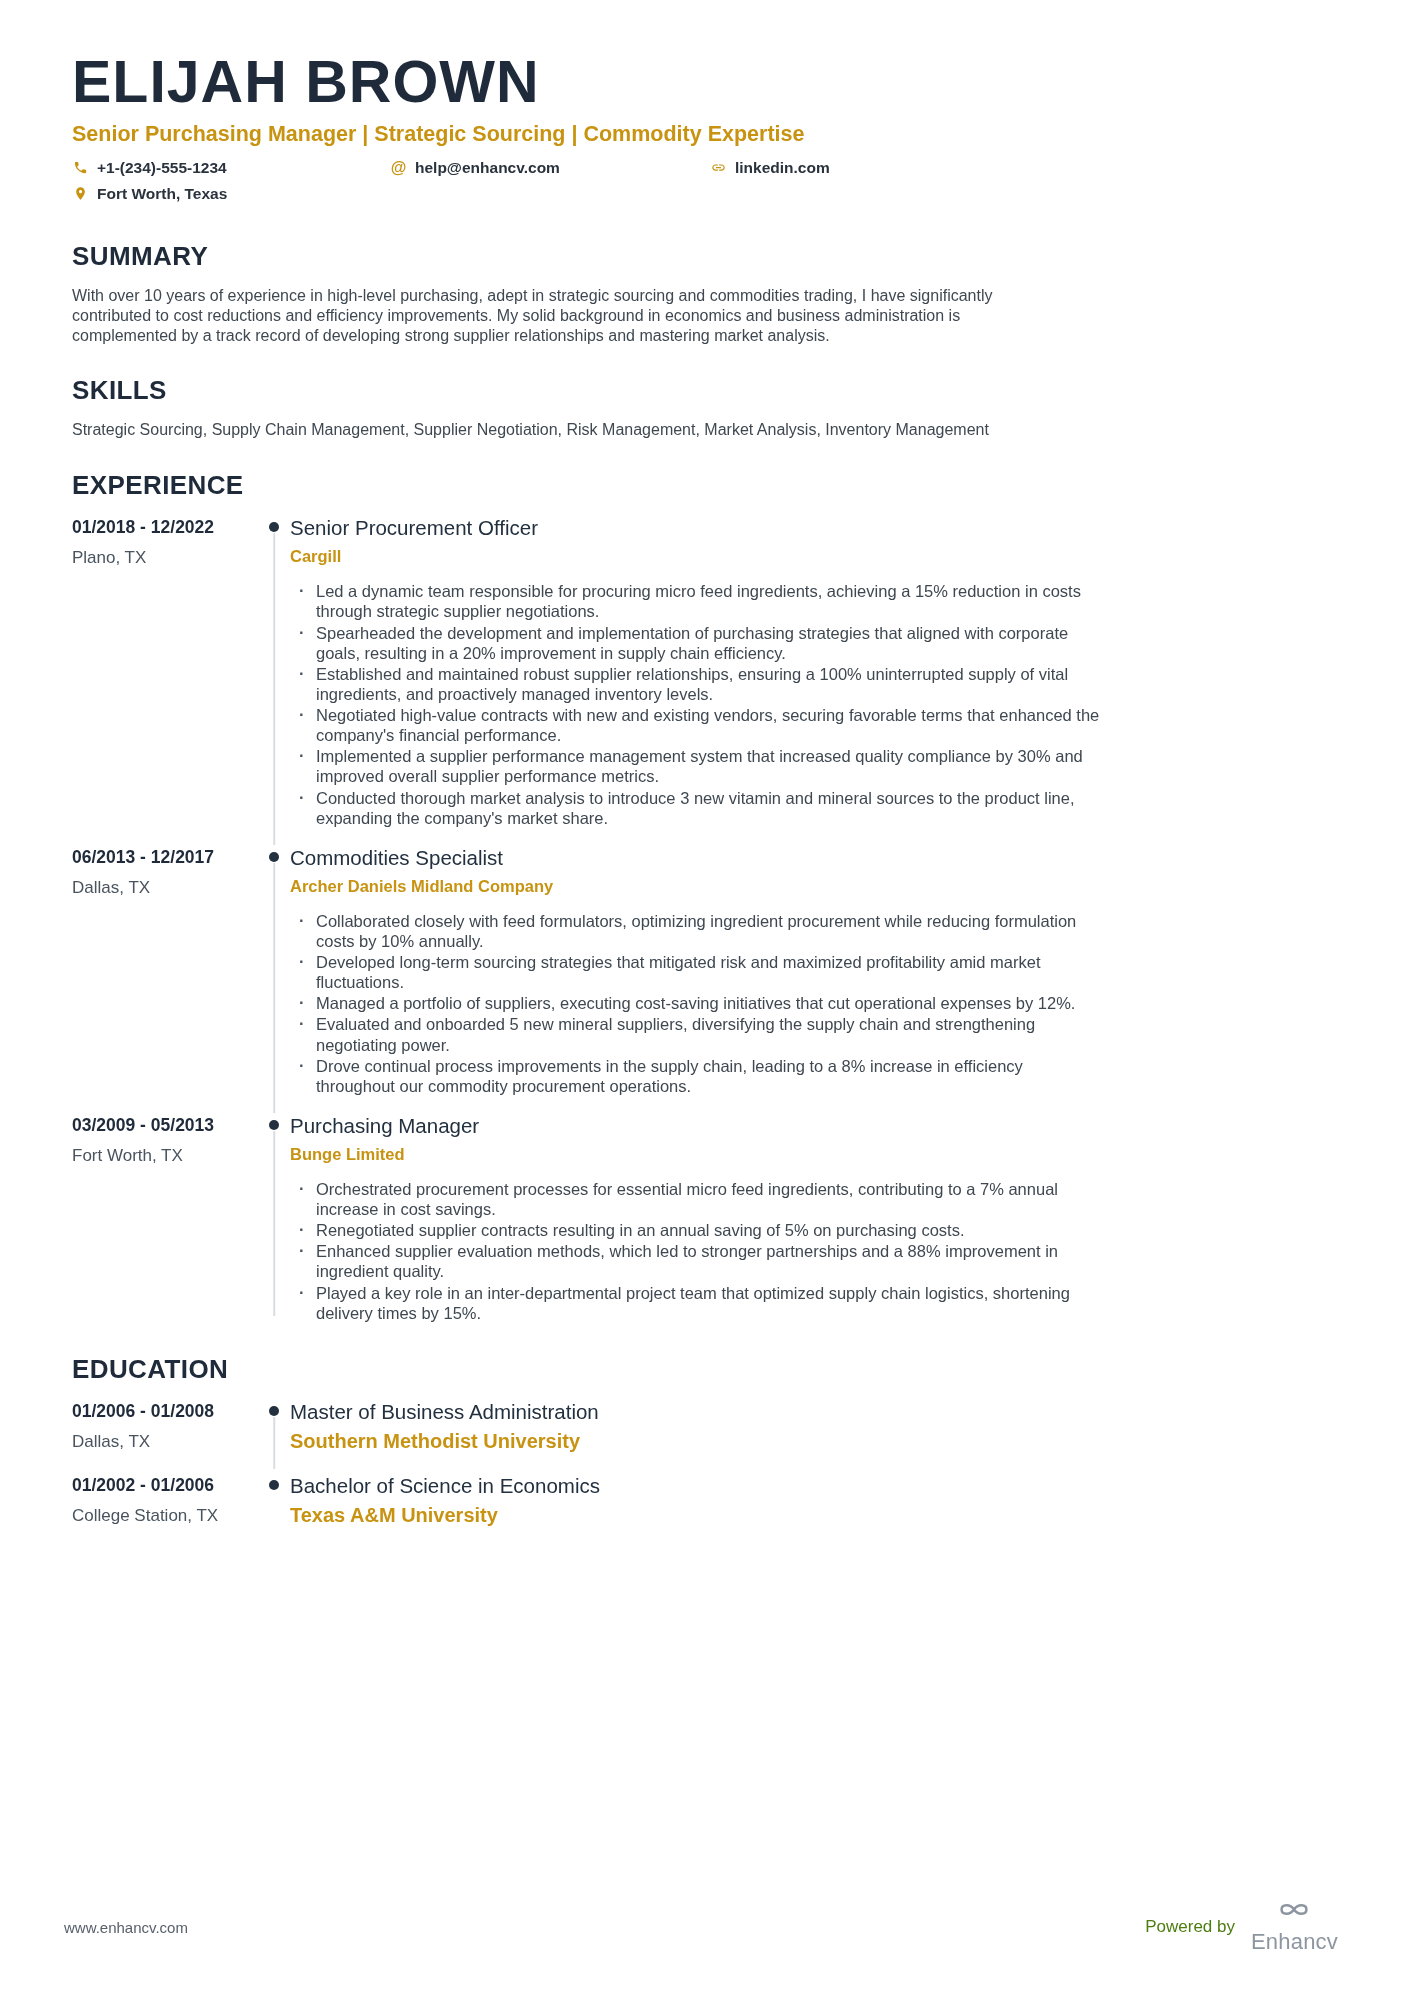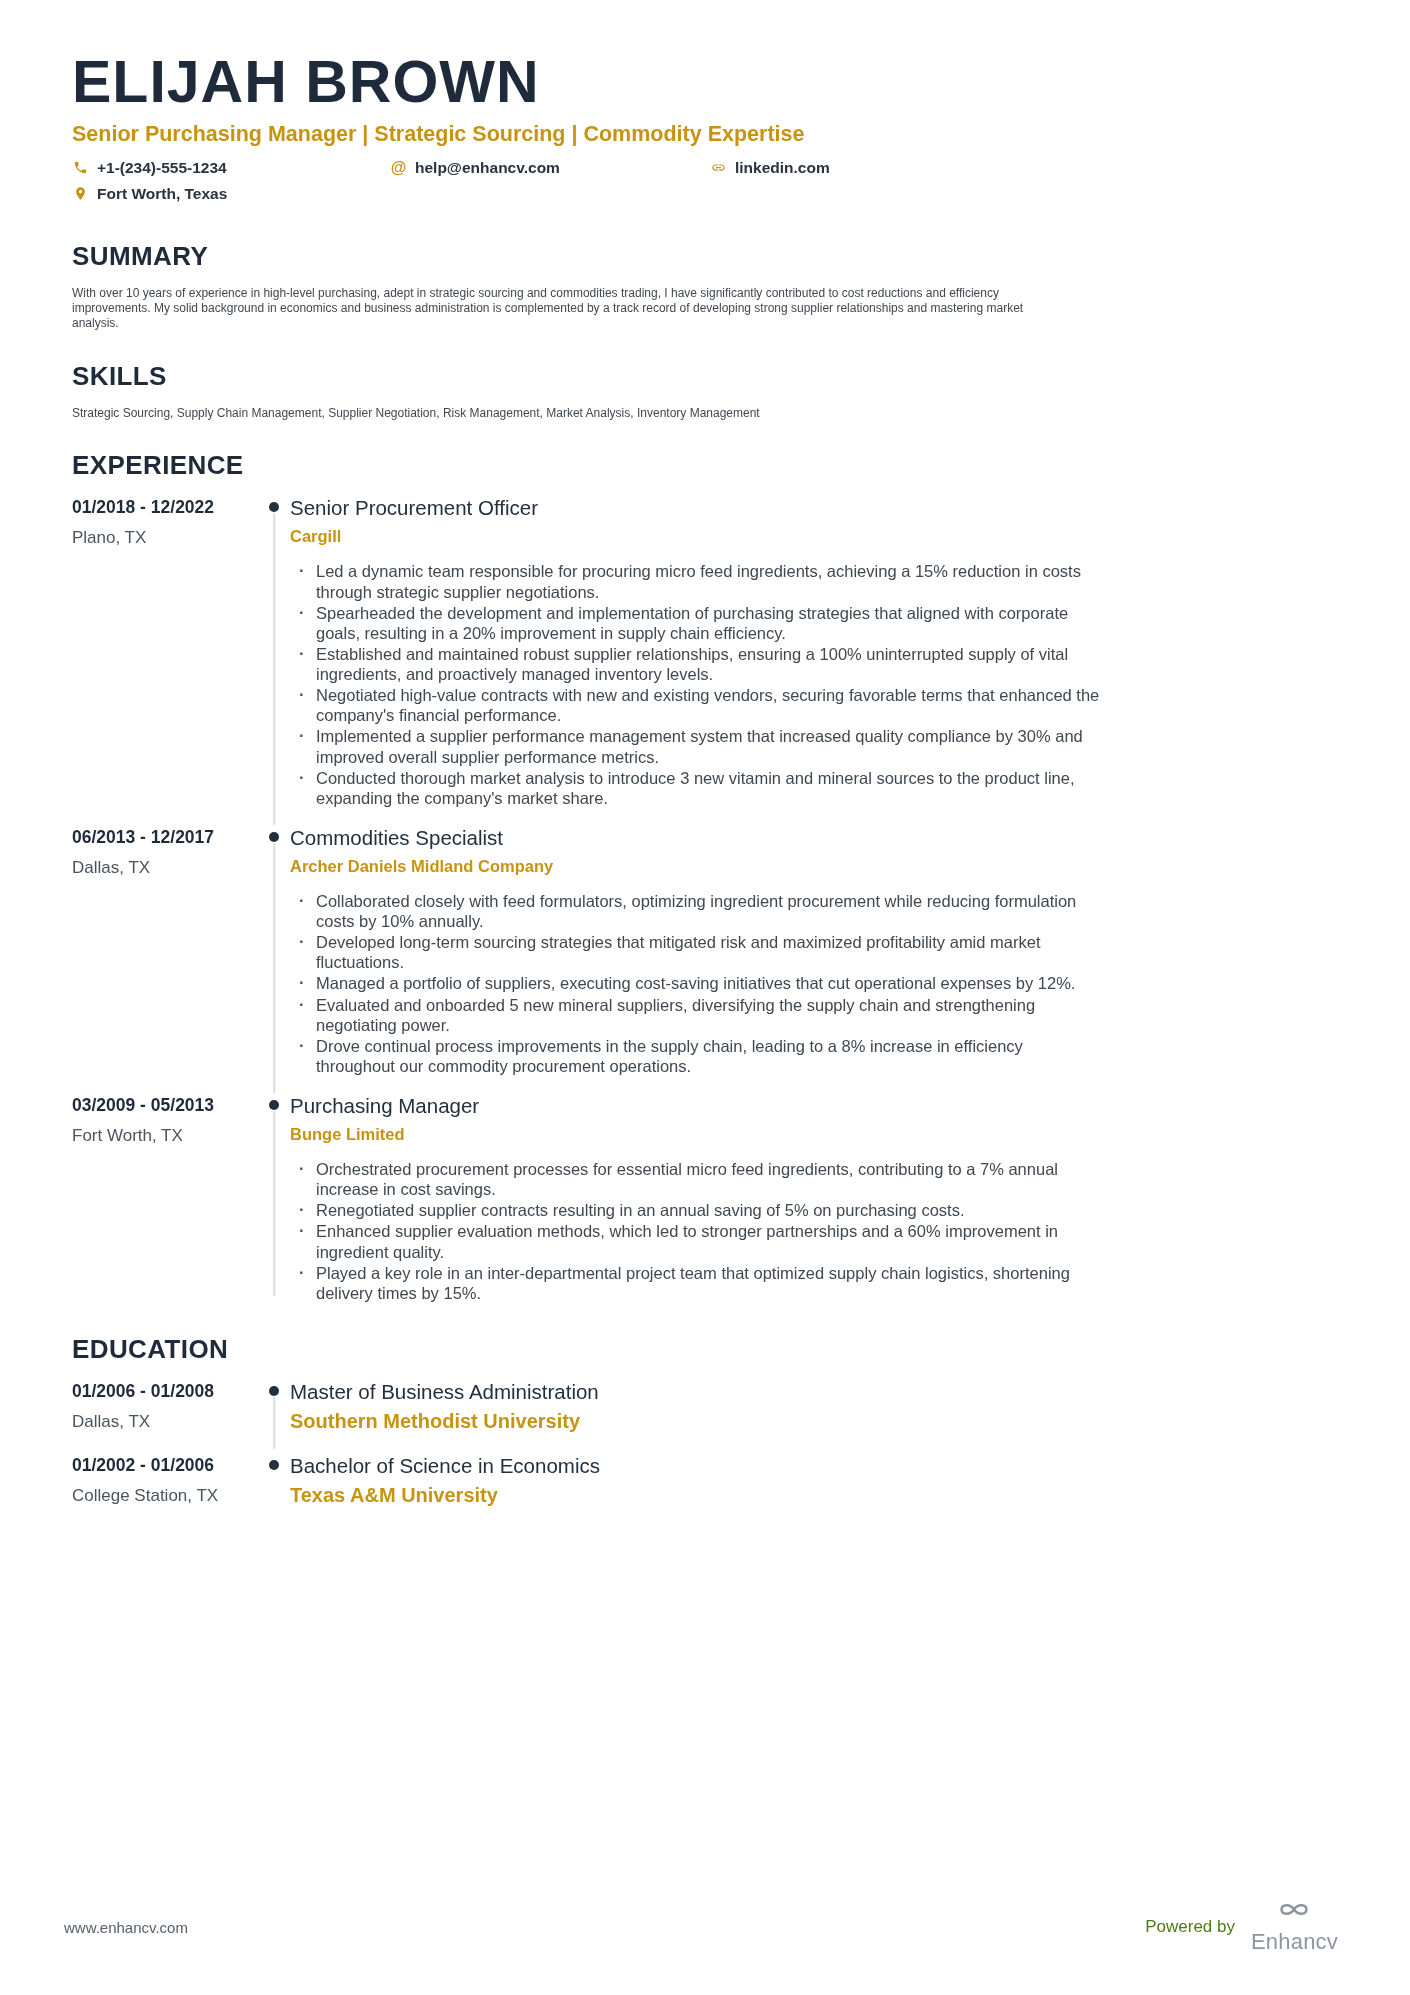--- a/index.html
+++ b/index.html
@@ -33,21 +33,21 @@
   .cicon svg { width:15px; height:15px; fill:#c79311; }
   .cicon.at { font-size:16px; font-weight:700; color:#c79311; }
 
   
   section { margin-top:30px; }
   h2.sec {
     font-size:26px; font-weight:800; letter-spacing:0.4px;
     color:#1f2b3a; margin-bottom:14px;
   }
   .body-text {
-    font-size:12px; line-height:1.24; color:#3f4851; max-width:975px;
+    font-size:16px; line-height:1.24; color:#3f4851; max-width:975px;
   }
 
   
   .entry {
     display:grid; grid-template-columns:186px 32px 1fr;
     margin-bottom:16px;
   }
   .entry:last-child { margin-bottom:0; }
   .dates { font-size:17.5px; font-weight:700; color:#1f2b3a; line-height:24px; }
   .loc   { font-size:17px; color:#4a545e; margin-top:9px; }
@@ -196,21 +196,21 @@
       </div>
       <div class="timeline">
           <span class="dot"></span>
         </div>
       <div class="entry-content">
         <div class="role">Purchasing Manager</div>
         <div class="company">Bunge Limited</div>
         <ul>
           <li>Orchestrated procurement processes for essential micro feed ingredients, contributing to a 7% annual increase in cost savings.</li>
           <li>Renegotiated supplier contracts resulting in an annual saving of 5% on purchasing costs.</li>
-          <li>Enhanced supplier evaluation methods, which led to stronger partnerships and a 60% improvement in ingredient quality.</li>
+          <li>Enhanced supplier evaluation methods, which led to stronger partnerships and a 88% improvement in ingredient quality.</li>
           <li>Played a key role in an inter-departmental project team that optimized supply chain logistics, shortening delivery times by 15%.</li>
         </ul>
       </div>
     </div>
   </section>
 
   <section class="edu">
     <h2 class="sec">EDUCATION</h2>
 
     <div class="entry">

